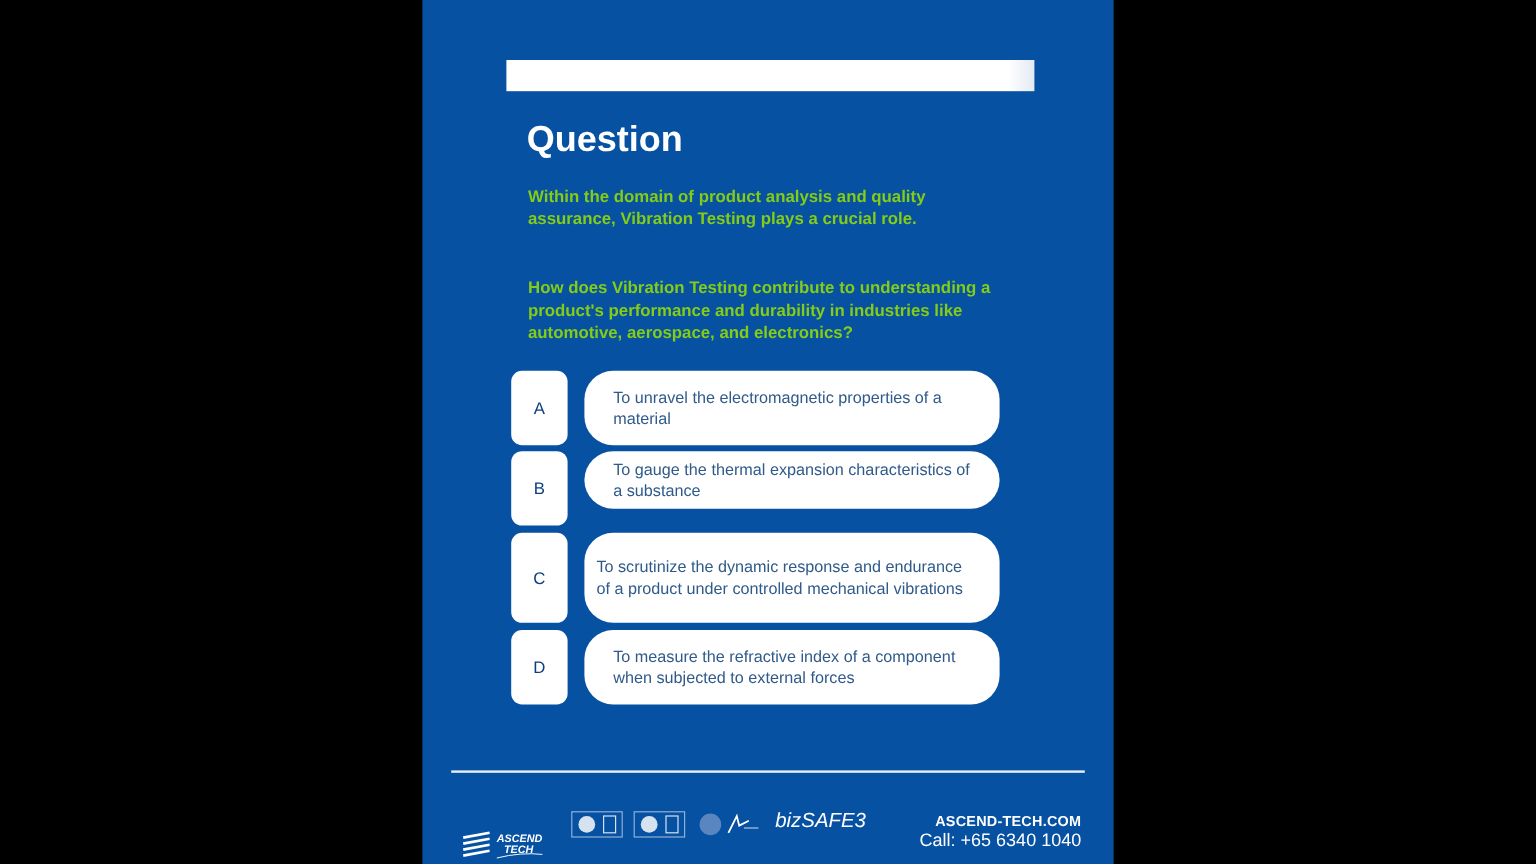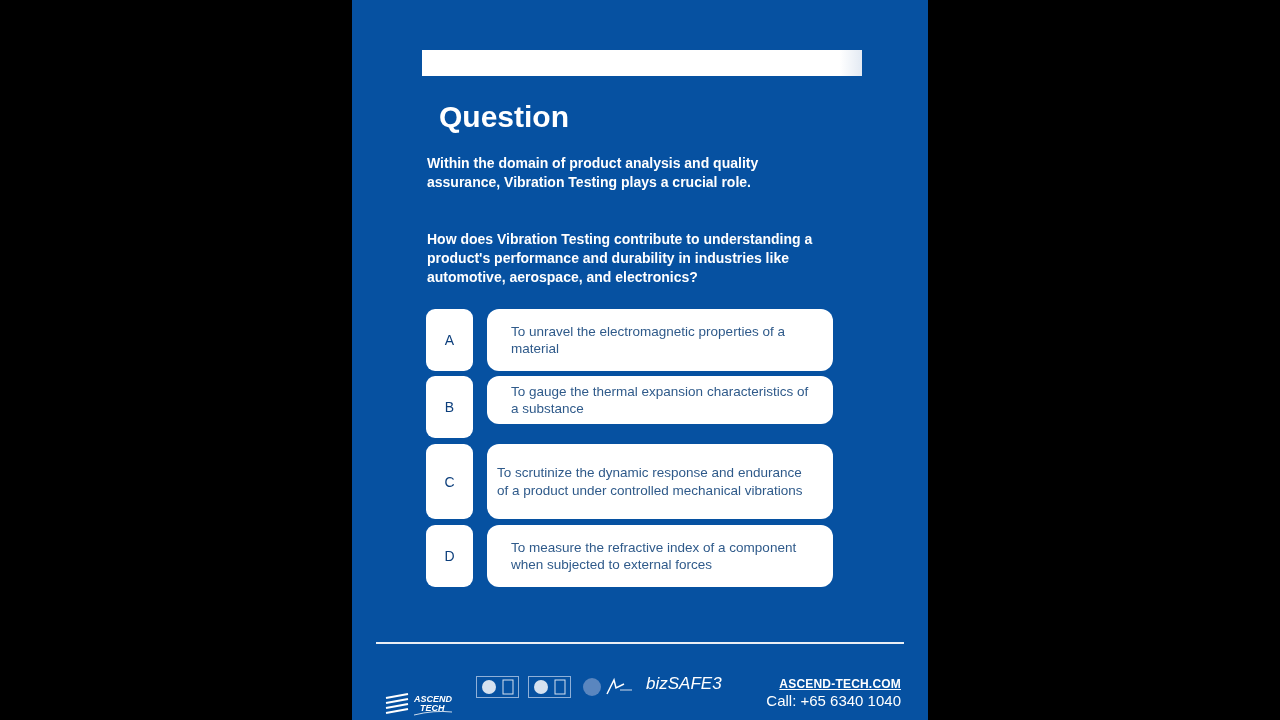--- a/index.html
+++ b/index.html
@@ -2,32 +2,32 @@
 <html><head>
 <meta charset="utf-8">
 <style>
   html, body { margin:0; padding:0; }
   body { width:1280px; height:720px; background:#000; position:relative; overflow:hidden;
          font-family:"Liberation Sans", sans-serif; }
   .panel { position:absolute; left:352px; top:0; width:576px; height:720px; background:#0651a1; }
   .topbar { position:absolute; left:70px; top:50px; width:440px; height:26px;
             background:linear-gradient(90deg,#ffffff 0%,#ffffff 95%,#e3eaf3 100%); }
   .q-title { position:absolute; left:75px; top:100px; color:#fff; font-weight:bold; font-size:30px;margin-left:12px; }
-  .q-text { position:absolute; left:75px; width:400px; color:#ffffff; font-weight:bold; font-size:14px; line-height:19px; }
+  .q-text { position:absolute; left:88px; width:400px; color:#84cc16; font-weight:bold; font-size:14px; line-height:19px; }
   .q1 { top:154px; }
   .q2 { top:210px;margin-top:20px; }
   .opt-row { position:absolute; left:74px; }
   .letter { position:absolute; left:0; top:0; width:47px; background:#fff; border-radius:9px;
             color:#0d3f7c; font-size:14px; display:flex; align-items:center; justify-content:center; }
-  .opt { position:absolute; left:61px; top:0; width:346px; background:#fff; border-radius:12px;
+  .opt { position:absolute; left:61px; top:0; width:346px; background:#fff; border-radius:24px;
          color:#2f5a8a; font-size:13.5px; line-height:17.5px; display:flex; align-items:center; box-sizing:border-box; padding:0 20px 0 24px; }
   .divider { position:absolute; left:24px; top:642px; width:528px; height:2px; background:#e9eef5; }
   .logo-ascend { position:absolute; left:32px; top:692px; width:70px; height:24px; }
   .cert { position:absolute; top:676px; height:22px; border:1px solid #8fb0d8; box-sizing:border-box; }
-  .web { position:absolute; right:27px; top:677px; color:#fff; font-weight:bold; font-size:12px; text-align:right; letter-spacing:0.2px;text-decoration:underline; }
+  .web { position:absolute; right:27px; top:677px; color:#fff; font-weight:bold; font-size:12px; text-align:right; letter-spacing:0.2px; }
   .phone { position:absolute; right:27px; top:692px; color:#fff; font-size:15px; text-align:right; }
   .bizsafe { position:absolute; left:294px; top:674px; color:#fff; font-size:17px; font-style:italic; }
 </style>
 </head>
 <body>
 
 <div class="panel">
   <div class="topbar"></div>
 
   <div class="q-title">Question</div>

